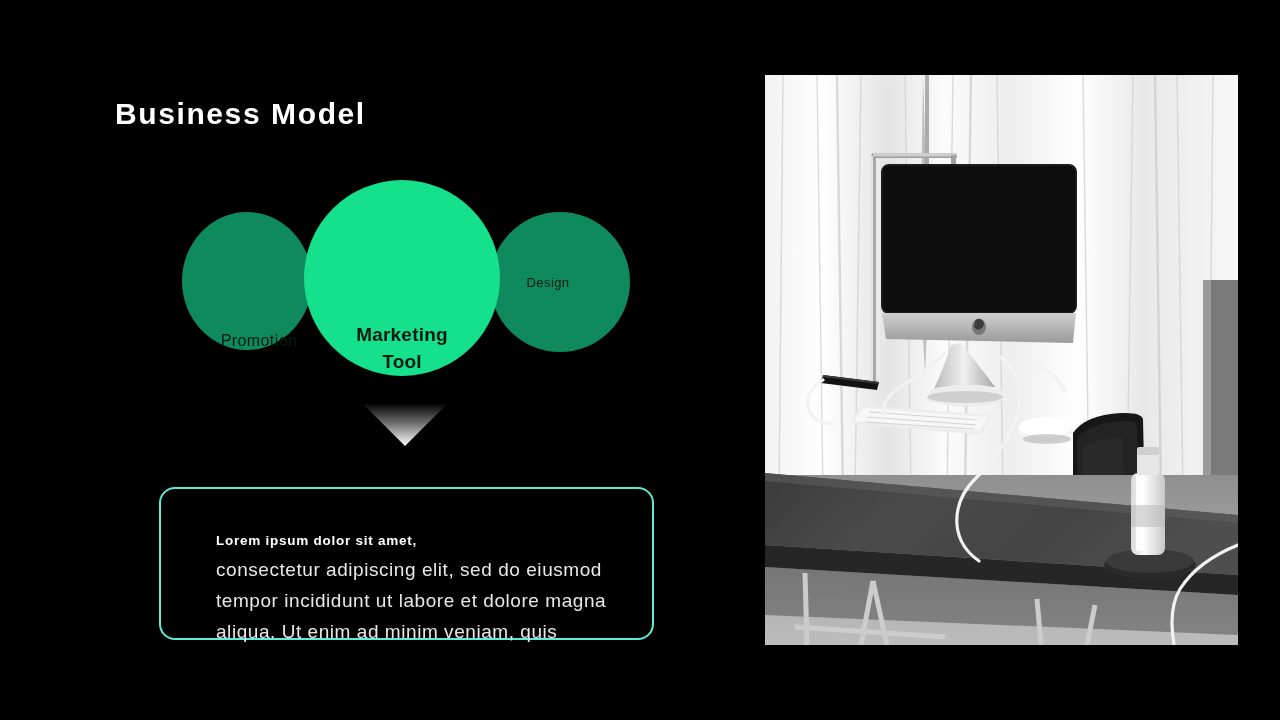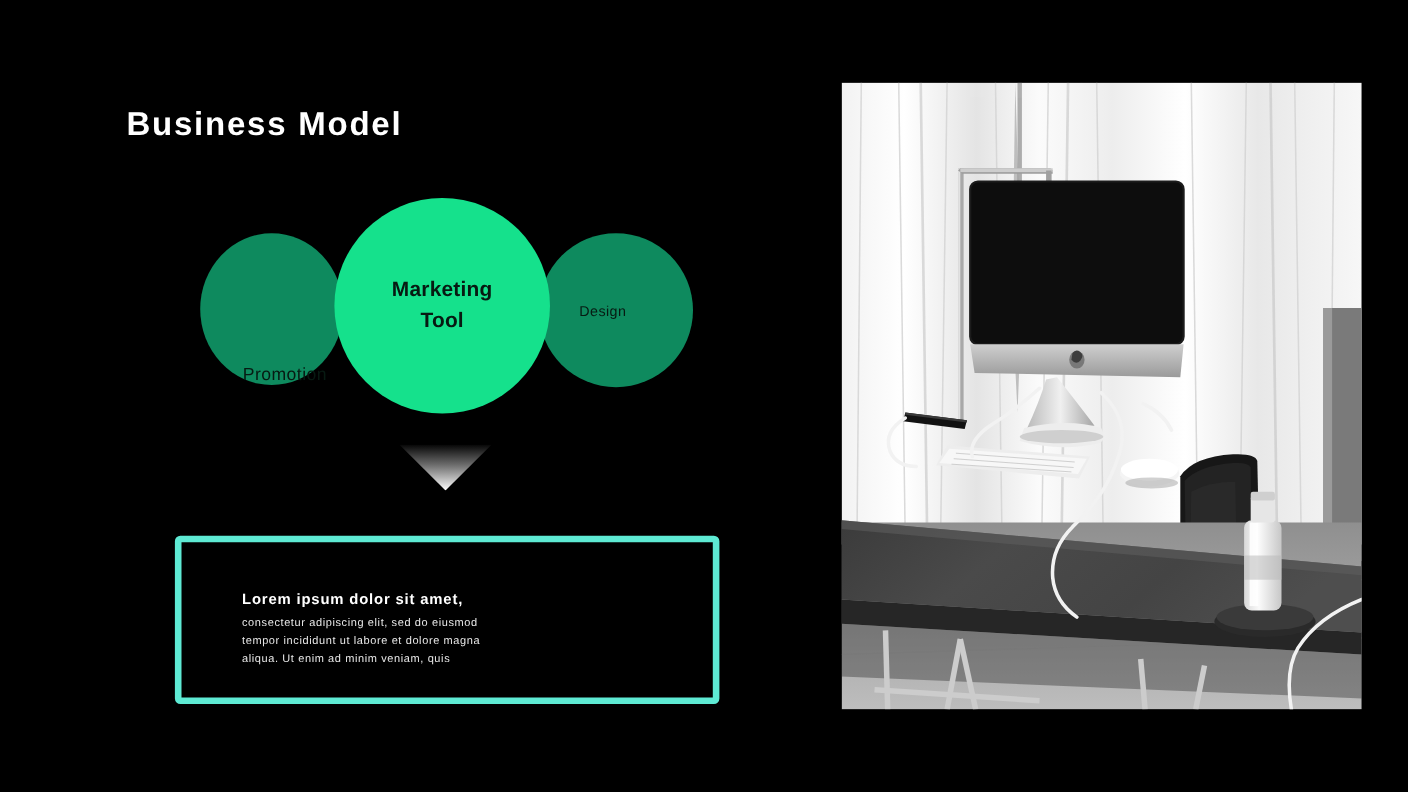--- a/index.html
+++ b/index.html
@@ -73,20 +73,21 @@
     left: 272px;
     top: 180px;
     width: 196px;
     height: 196px;
     background: #15e18c;
     font-size: 19px;
     font-weight: bold;
     line-height: 1.45;
     letter-spacing: 0.2px;
     z-index: 2;
+    align-items: flex-end;
   }
   .circle-label {
     display: block;
     padding: 0 6px;
   }
   #promotion-label { transform: translateX(12px); }
   #design-label { transform: translateX(-12px); }
 
   
   #flow-arrow {
@@ -98,42 +99,42 @@
     z-index: 1;
   }
 
   
   #description-card {
     position: absolute;
     left: 127px;
     top: 487px;
     width: 495px;
     height: 153px;
-    border: 6px solid #5eead4;
-    border-radius: 5px;
+    border: 2px solid #5eead4;
+    border-radius: 16px;
     box-sizing: border-box;
   }
   #description-inner {
     position: absolute;
     left: 55px;
     top: 42px;
     width: 400px;
   }
   #desc-heading {
     color: #ffffff;
     font-size: 13.5px;
     font-weight: bold;
     letter-spacing: 0.75px;
     line-height: 1.5;
     margin-bottom: 4px;
     white-space: nowrap;
   }
   #desc-body {
     color: #e8e8e8;
-    font-size: 10px;
+    font-size: 19px;
     font-weight: 400;
     letter-spacing: 0.55px;
     line-height: 1.62;
     white-space: pre-line;
   }
 
   
   #photo-frame {
     position: absolute;
     left: 733px;

